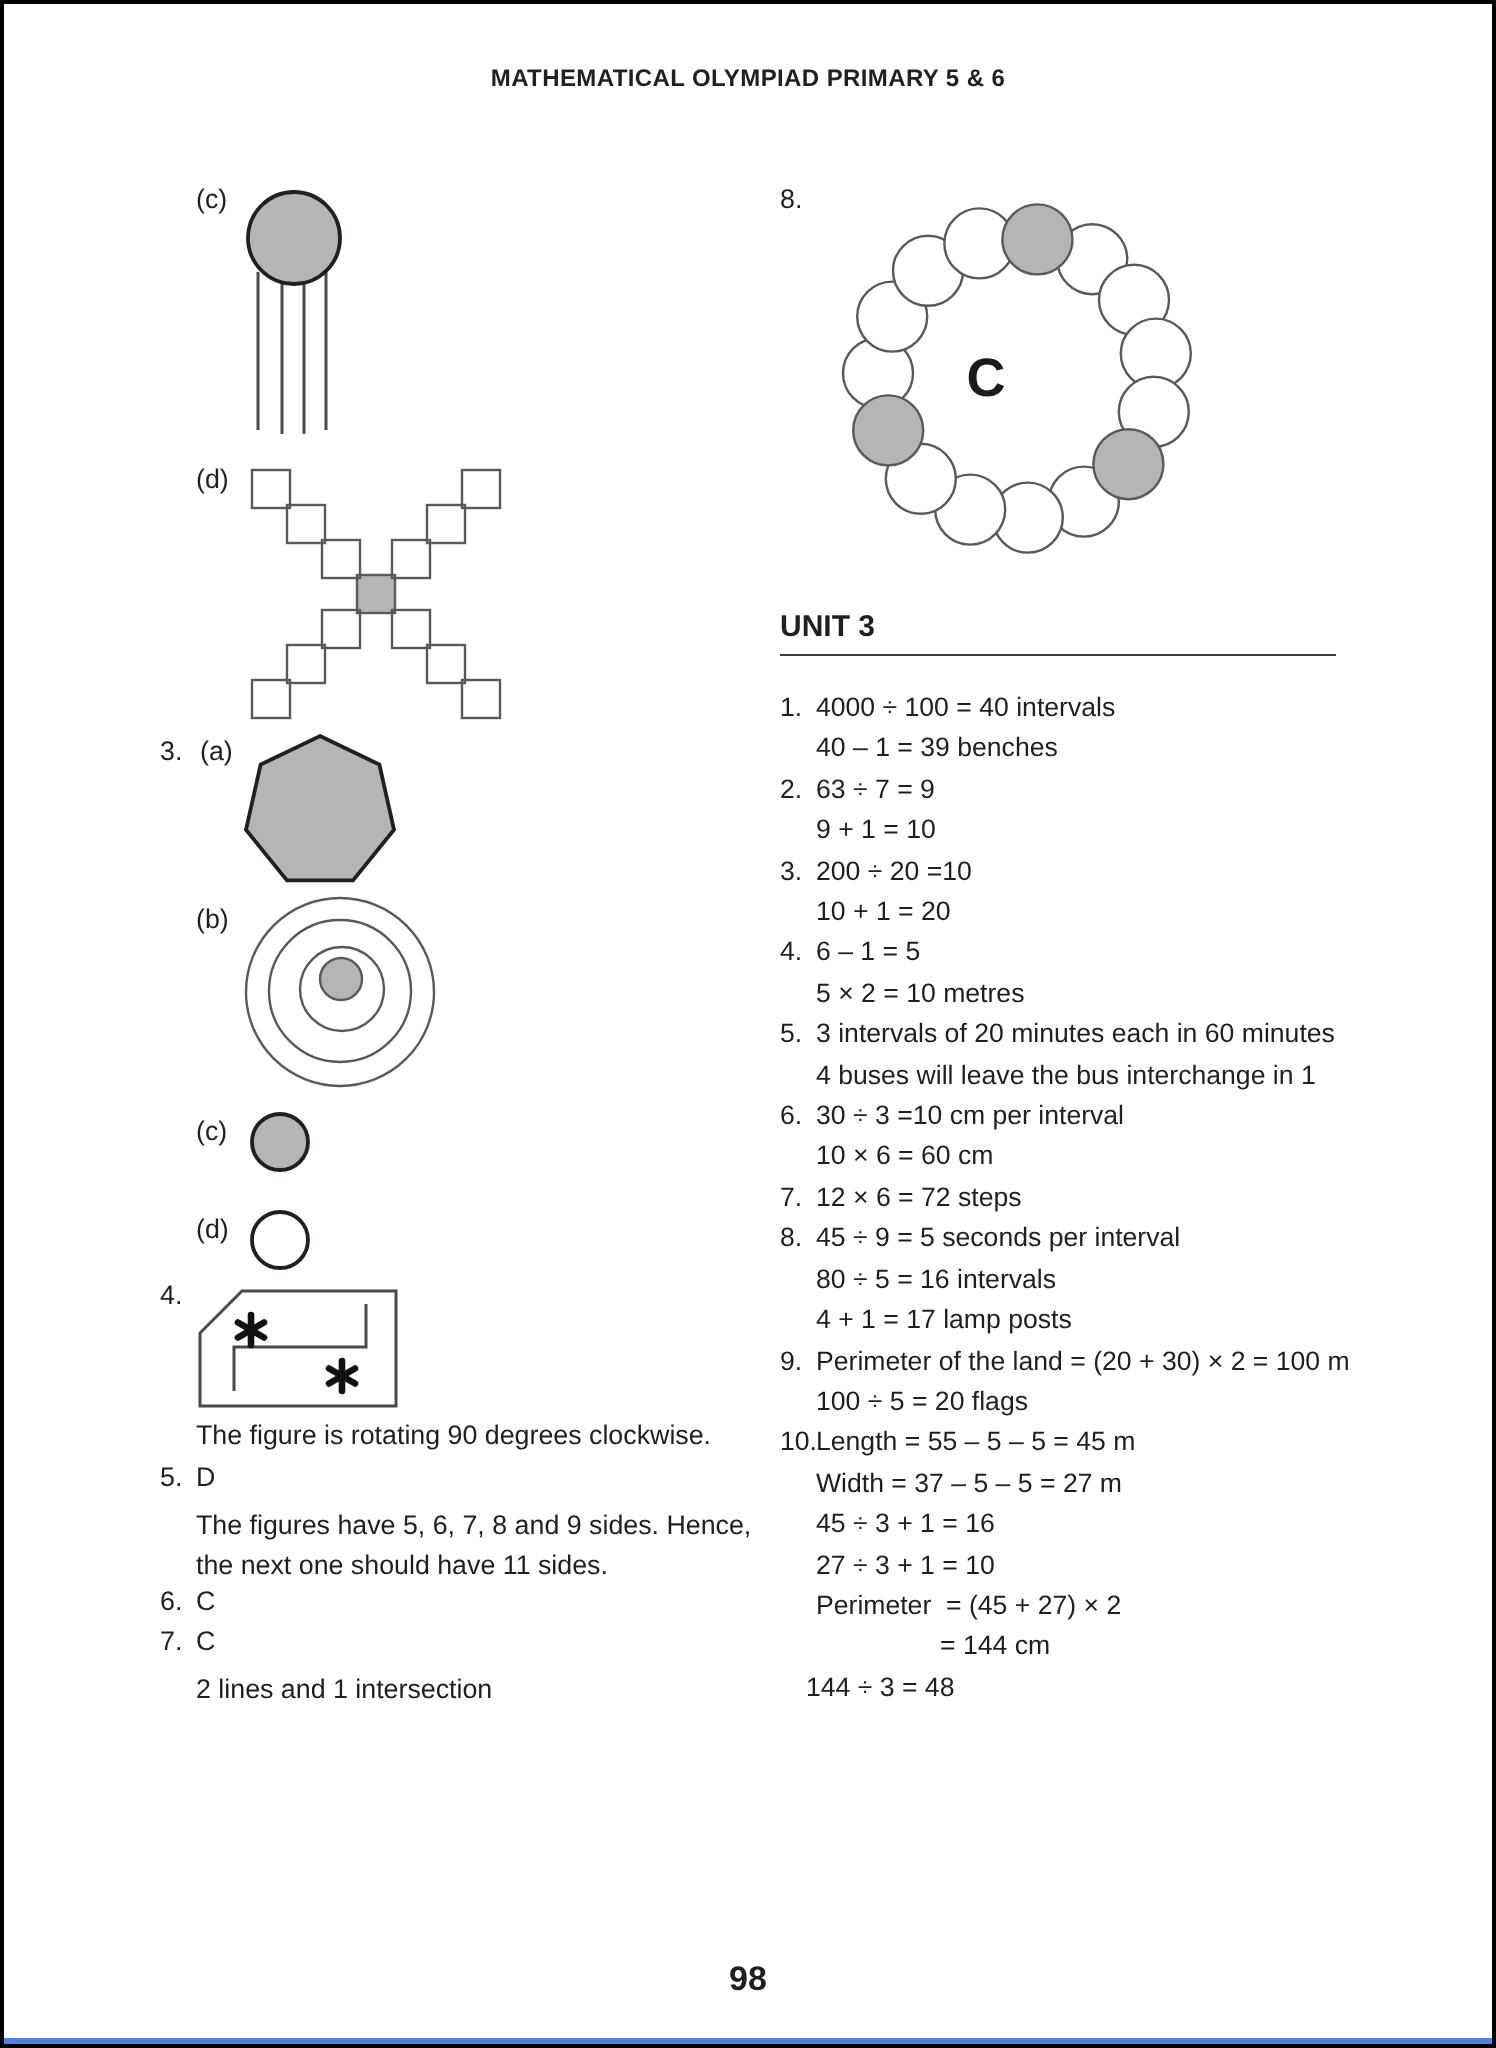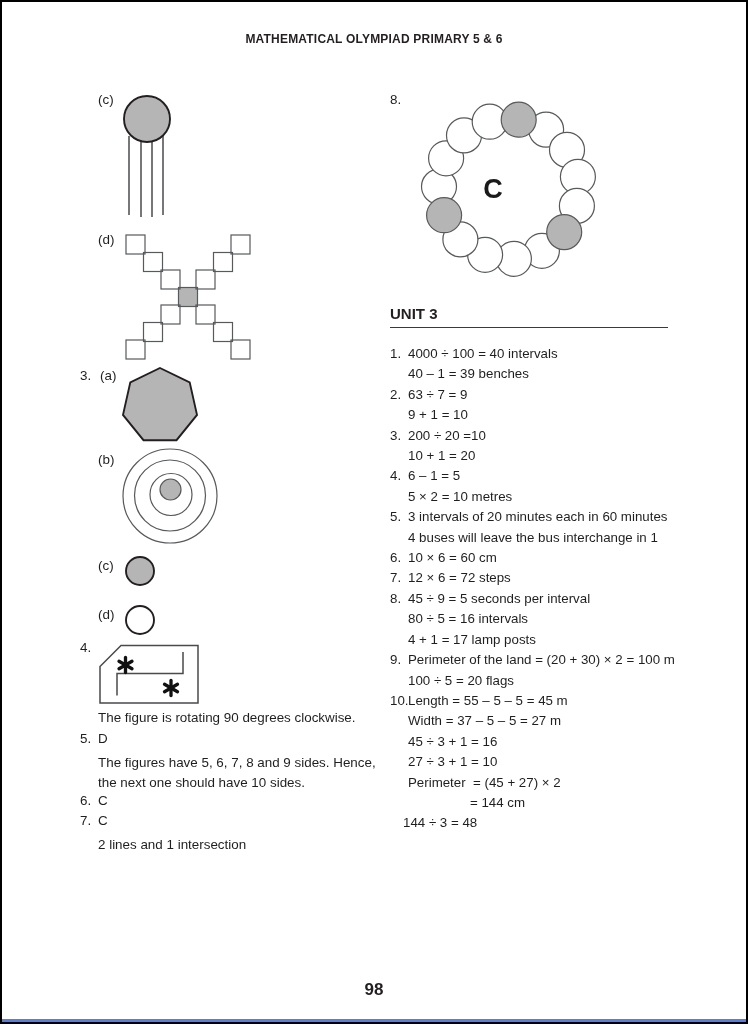--- a/index.html
+++ b/index.html
@@ -110,21 +110,21 @@
       <line x1="67.5" y1="42.25" x2="80.5" y2="49.75" class="spoke"></line>
       <line x1="80.5" y1="42.25" x2="67.5" y2="49.75" class="spoke"></line>
     </g>
   </svg>
 
   <div class="abs note" style="left:96px; top:706px;">The figure is rotating 90 degrees clockwise.</div>
 
   <div class="abs qnum" style="left:78px; top:729px;">5.</div>
   <div class="abs lbl" style="left:96px; top:729px;">D</div>
   <div class="abs note" style="left:96px; top:751px;">The figures have 5, 6, 7, 8 and 9 sides. Hence,</div>
-  <div class="abs note" style="left:96px; top:770.5px;">the next one should have 10 sides.</div>
+  <div class="abs note" style="left:96px; top:770.5px;">the next one should have 11 sides.</div>
 
   <div class="abs qnum" style="left:78px; top:791px;">6.</div>
   <div class="abs lbl" style="left:96px; top:791px;">C</div>
 
   <div class="abs qnum" style="left:78px; top:811px;">7.</div>
   <div class="abs lbl" style="left:96px; top:811px;">C</div>
   <div class="abs note" style="left:96px; top:833px;">2 lines and 1 intersection</div>
 
   <div class="abs qnum" style="left:388px; top:90px;">8.</div>
   <svg class="abs" style="left:415px; top:95px;" width="185" height="185" viewBox="0 0 185 185">
@@ -181,20 +181,21 @@
     <div class="ans-row">
       <span class="ans-num">5.</span>
       <div class="ans-lines">
         <div>3 intervals of 20 minutes each in 60 minutes</div>
         <div>4 buses will leave the bus interchange in 1</div>
       </div>
     </div>
     <div class="ans-row">
       <span class="ans-num">6.</span>
       <div class="ans-lines">
+        <div>30 ÷ 3 =10 cm per interval</div>
         <div>10 × 6 = 60 cm</div>
       </div>
     </div>
     <div class="ans-row">
       <span class="ans-num">7.</span>
       <div class="ans-lines">
         <div>12 × 6 = 72 steps</div>
       </div>
     </div>
     <div class="ans-row">

